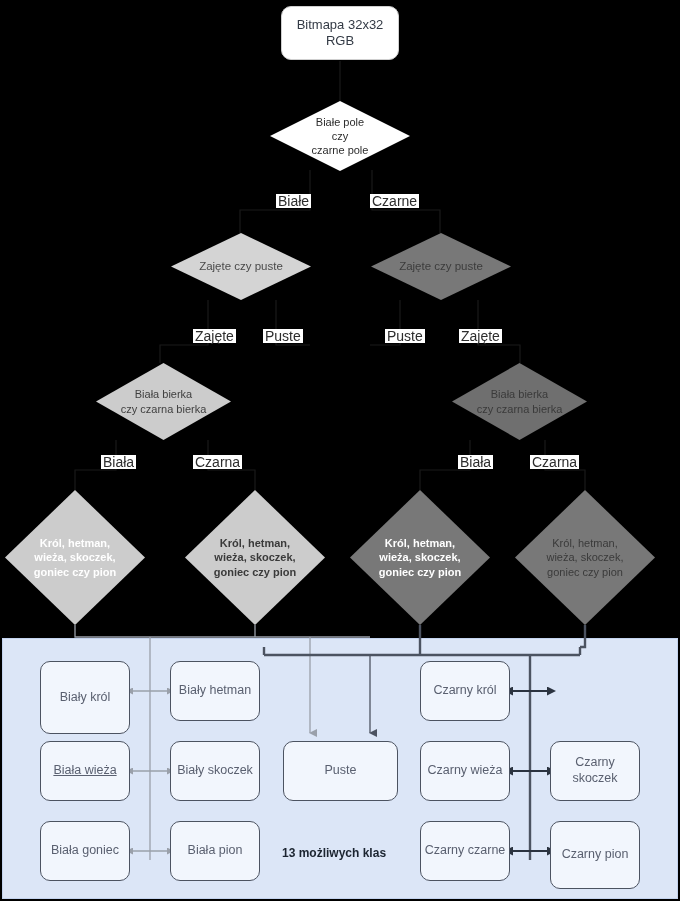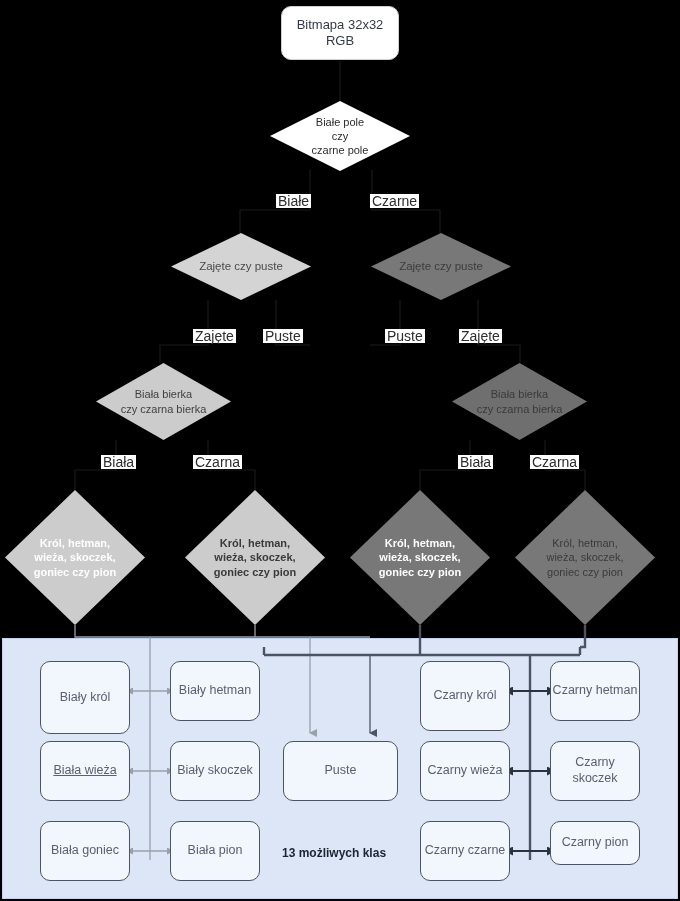--- a/index.html
+++ b/index.html
@@ -237,22 +237,21 @@
 
   <div class="rbox" style="left:40px;top:661px;width:90px;height:73px;">Biały król</div>
   <div class="rbox" style="left:170px;top:661px;width:90px;height:60px;">Biały hetman</div>
   <div class="rbox" style="left:40px;top:741px;width:90px;height:60px;text-decoration:underline;">Biała wieża</div>
   <div class="rbox" style="left:170px;top:741px;width:90px;height:60px;">Biały skoczek</div>
   <div class="rbox" style="left:40px;top:821px;width:90px;height:60px;">Biała goniec</div>
   <div class="rbox" style="left:170px;top:821px;width:90px;height:60px;">Biała pion</div>
 
   <div class="rbox" style="left:283px;top:741px;width:115px;height:60px;">Puste</div>
 
-  <div class="rbox" style="left:420px;top:661px;width:90px;height:70px;">Czarny król</div>
-  <div class="rbox" style="left:550px;top:661px;width:90px;height:60px;">Czarny hetman</div>
+  <div class="rbox" style="left:420px;top:661px;width:90px;height:60px;">Czarny król</div>
   <div class="rbox" style="left:420px;top:741px;width:90px;height:60px;">Czarny wieża</div>
   <div class="rbox" style="left:550px;top:741px;width:90px;height:60px;">Czarny skoczek</div>
   <div class="rbox" style="left:420px;top:821px;width:90px;height:60px;">Czarny czarne</div>
-  <div class="rbox" style="left:550px;top:821px;width:90px;height:44px;">Czarny pion</div>
+  <div class="rbox" style="left:550px;top:821px;width:90px;height:68px;">Czarny pion</div>
 
   <div class="ftext" style="left:282px;top:846px;">13 możliwych klas</div>
 
 </div>
 
 </body></html>

